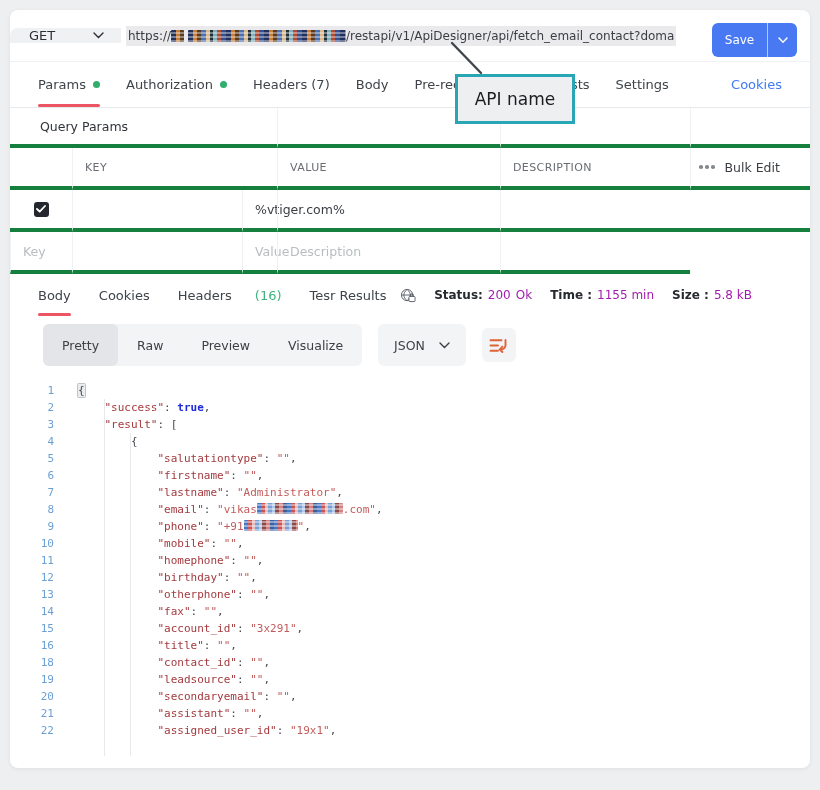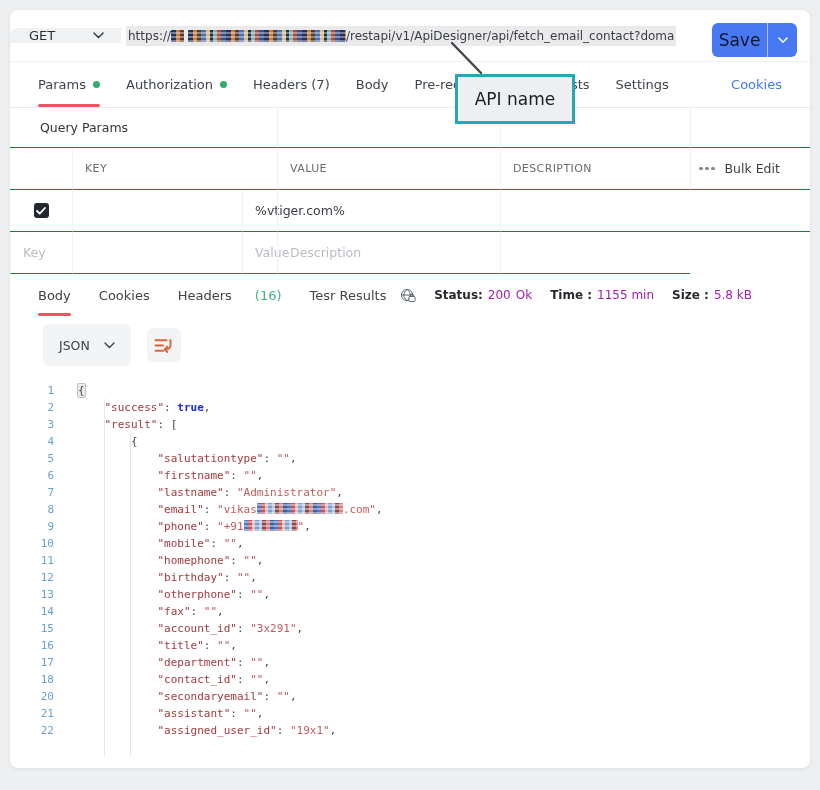--- a/index.html
+++ b/index.html
@@ -15,34 +15,34 @@
   .url-text { background:#eaeaec; padding:3px 2px; font-size:12px; color:#3a3e44; white-space:nowrap; }
   .mosaic { display:inline-block; height:12px; vertical-align:-2px; border-radius:1px;
     background-image:repeating-linear-gradient(0deg, rgba(255,255,255,.38) 0 2px, rgba(0,0,0,0) 2px 4px),
     repeating-linear-gradient(90deg,#22305e 0 5px,#c87c37 5px 9px,#573b22 9px 13px,#4a70b4 13px 18px,#d9b88b 18px 22px,#20303a 22px 25px,#7fb0ba 25px 29px,#b04a31 29px 33px,#35508e 33px 38px); }
   .w13 { width:13px; margin-right:4px; }
   .w158 { width:158px; }
   .mosaic-rb { height:11px; vertical-align:-1px;
     background-image:repeating-linear-gradient(0deg, rgba(255,255,255,.42) 0 2px, rgba(0,0,0,0) 2px 4px),
     repeating-linear-gradient(90deg,#4a77c4 0 4px,#c95555 4px 8px,#e8b9b9 8px 11px,#7a9fd4 11px 15px,#b0c8e8 15px 18px,#8d4a4a 18px 22px,#d88080 22px 26px,#3c5f9e 26px 30px); }
   .save-split { display:flex; height:34px; margin:9px 13px 0 10px; border-radius:6px; overflow:hidden; flex:none; }
-  .save-btn { width:55px; background:#4879f2; color:#0f172a; border:none; font-family:inherit; font-size:17px; cursor:pointer; }
+  .save-btn { width:55px; background:#4879f2; color:#ffffff; border:none; font-family:inherit; font-size:12px; cursor:pointer; }
   .save-caret { width:30px; background:#4879f2; border:none; border-left:1px solid rgba(255,255,255,.6); display:flex; align-items:center; justify-content:center; cursor:pointer; }
 
   
   .req-tabs-row { height:46px; display:flex; align-items:stretch; justify-content:space-between; border-bottom:1px solid #e8e9eb; padding:0 28px; }
   .req-tabs { display:flex; gap:26px; }
   .tab { position:relative; display:flex; align-items:center; gap:7px; font-size:13px; color:#3f444a; cursor:pointer; white-space:nowrap; }
   .tab.active::after { content:""; position:absolute; left:0; right:0; bottom:0; height:3px; background:#ed5565; border-radius:2px; }
   .dot { width:7px; height:7px; border-radius:50%; background:#2fae6e; }
   .cookies-link { display:flex; align-items:center; font-size:13px; color:#3e7bf4; cursor:pointer; text-decoration:none; }
 
   
   .qp-grid { display:grid; grid-template-columns:62px 170px 35px 223px 190px 120px; }
-  .qp-grid > div { border-bottom:1px solid #15803d; display:flex; align-items:center; }
+  .qp-grid > div { border-bottom:4px solid #15803d; display:flex; align-items:center; }
   .bl { border-left:1px solid #f0f1f2; }
   .h40 { height:40px; } .h42 { height:42px; }
   .span3 { grid-column:span 3; }
   .span2 { grid-column:span 2; }
   .qp-title { padding-left:30px; font-size:12.5px; color:#303439; }
   .col-h { font-size:11px; color:#696d72; letter-spacing:.4px; padding-left:12px; }
   .cell-text { font-size:12.5px; color:#393d42; padding-left:12px; }
   .cell-ph { font-size:12.5px; color:#b9bdc1; padding-left:12px; }
   .chk-cell { justify-content:center; }
   .checkbox { width:15px; height:15px; background:#24282e; border-radius:3px; display:flex; align-items:center; justify-content:center; cursor:pointer; }
@@ -238,20 +238,26 @@
         <span class="meta-val">1155 min</span>
       </span>
       <span class="meta-item">
         <span class="meta-label">Size :</span>
         <span class="meta-val">5.8 kB</span>
       </span>
     </div>
   </div>
 
   <div class="view-bar">
+    <div class="seg" id="view-tabs">
+        <div class="seg-item active">Pretty</div>
+        <div class="seg-item">Raw</div>
+        <div class="seg-item">Preview</div>
+        <div class="seg-item">Visualize</div>
+      </div>
     <div class="json-select">
       <span>JSON</span>
       <span>
         <svg width="11" height="7" viewBox="0 0 11 7">
             <path d="M1 1l4.5 4.5L10 1" fill="none" stroke="#3c4147" stroke-width="1.4" stroke-linecap="round"></path>
           </svg>
       </span>
     </div>
     <button class="beautify-btn">
       <span>
@@ -281,22 +287,22 @@
         <div class="code-line"><span class="ln">7</span><span class="ct"><span class="tk-p">            </span><span class="tk-k">"lastname"</span><span class="tk-p">: </span><span class="tk-s">"Administrator"</span><span class="tk-p">,</span></span></div>
         <div class="code-line"><span class="ln">8</span><span class="ct"><span class="tk-p">            </span><span class="tk-k">"email"</span><span class="tk-p">: </span><span class="tk-s">"vikas</span><span class="mosaic mosaic-rb" style="width: 86px;"></span><span class="tk-s">.com"</span><span class="tk-p">,</span></span></div>
         <div class="code-line"><span class="ln">9</span><span class="ct"><span class="tk-p">            </span><span class="tk-k">"phone"</span><span class="tk-p">: </span><span class="tk-s">"+91</span><span class="mosaic mosaic-rb" style="width: 54px;"></span><span class="tk-s">"</span><span class="tk-p">,</span></span></div>
         <div class="code-line"><span class="ln">10</span><span class="ct"><span class="tk-p">            </span><span class="tk-k">"mobile"</span><span class="tk-p">: </span><span class="tk-s">""</span><span class="tk-p">,</span></span></div>
         <div class="code-line"><span class="ln">11</span><span class="ct"><span class="tk-p">            </span><span class="tk-k">"homephone"</span><span class="tk-p">: </span><span class="tk-s">""</span><span class="tk-p">,</span></span></div>
         <div class="code-line"><span class="ln">12</span><span class="ct"><span class="tk-p">            </span><span class="tk-k">"birthday"</span><span class="tk-p">: </span><span class="tk-s">""</span><span class="tk-p">,</span></span></div>
         <div class="code-line"><span class="ln">13</span><span class="ct"><span class="tk-p">            </span><span class="tk-k">"otherphone"</span><span class="tk-p">: </span><span class="tk-s">""</span><span class="tk-p">,</span></span></div>
         <div class="code-line"><span class="ln">14</span><span class="ct"><span class="tk-p">            </span><span class="tk-k">"fax"</span><span class="tk-p">: </span><span class="tk-s">""</span><span class="tk-p">,</span></span></div>
         <div class="code-line"><span class="ln">15</span><span class="ct"><span class="tk-p">            </span><span class="tk-k">"account_id"</span><span class="tk-p">: </span><span class="tk-s">"3x291"</span><span class="tk-p">,</span></span></div>
         <div class="code-line"><span class="ln">16</span><span class="ct"><span class="tk-p">            </span><span class="tk-k">"title"</span><span class="tk-p">: </span><span class="tk-s">""</span><span class="tk-p">,</span></span></div>
-        <div class="code-line"><span class="ln">17</span><span class="ct"><span class="tk-p">            </span><span class="tk-k">"department"</span><span class="tk-p">: </span><span class="tk-s">""</span><span class="tk-p">,</span></span></div>
         <div class="code-line"><span class="ln">18</span><span class="ct"><span class="tk-p">            </span><span class="tk-k">"contact_id"</span><span class="tk-p">: </span><span class="tk-s">""</span><span class="tk-p">,</span></span></div>
+        <div class="code-line"><span class="ln">19</span><span class="ct"><span class="tk-p">            </span><span class="tk-k">"leadsource"</span><span class="tk-p">: </span><span class="tk-s">""</span><span class="tk-p">,</span></span></div>
         <div class="code-line"><span class="ln">20</span><span class="ct"><span class="tk-p">            </span><span class="tk-k">"secondaryemail"</span><span class="tk-p">: </span><span class="tk-s">""</span><span class="tk-p">,</span></span></div>
         <div class="code-line"><span class="ln">21</span><span class="ct"><span class="tk-p">            </span><span class="tk-k">"assistant"</span><span class="tk-p">: </span><span class="tk-s">""</span><span class="tk-p">,</span></span></div>
         <div class="code-line"><span class="ln">22</span><span class="ct"><span class="tk-p">            </span><span class="tk-k">"assigned_user_id"</span><span class="tk-p">: </span><span class="tk-s">"19x1"</span><span class="tk-p">,</span></span></div>
       </div>
   </div>
 
 </div>
 
 <svg class="pointer-svg">
     <line x1="12" y1="10" x2="41" y2="40" stroke="#41464b" stroke-width="2.4" stroke-linecap="round"></line>

